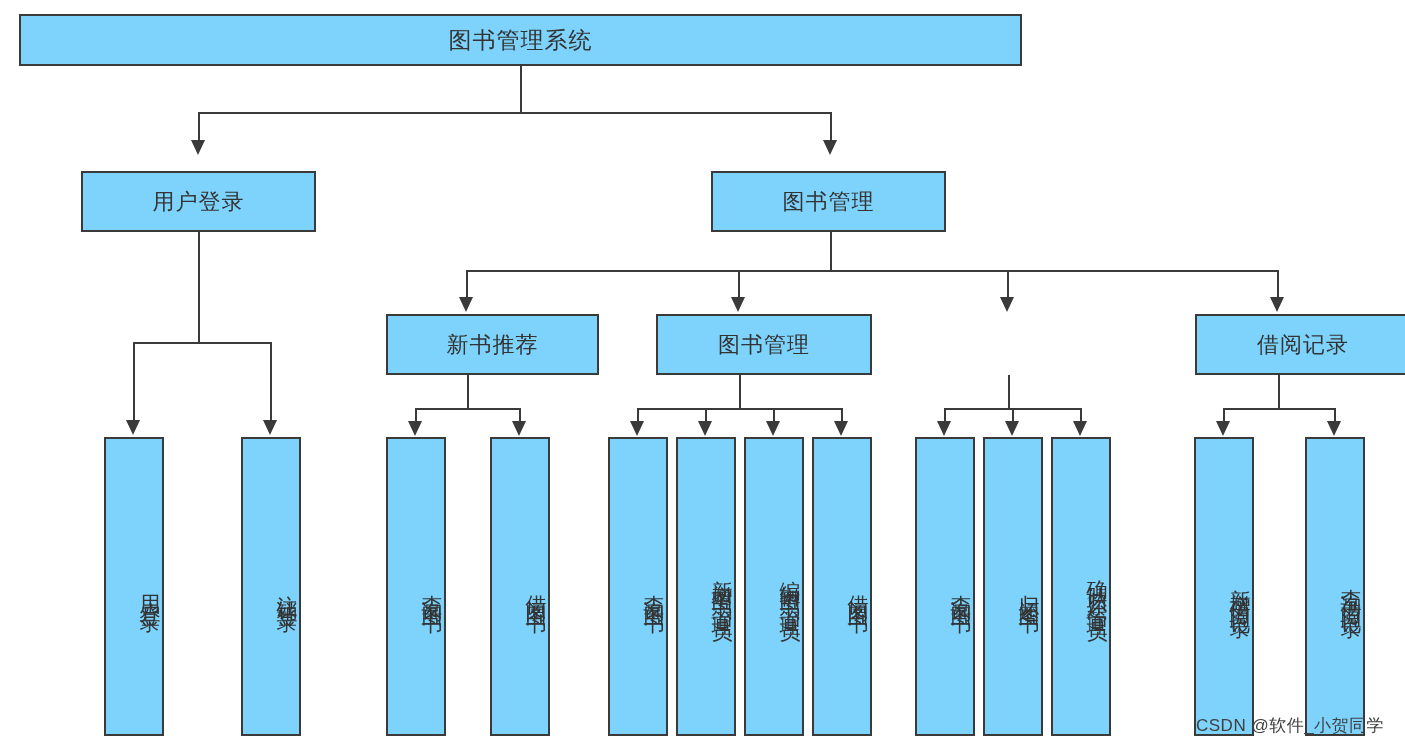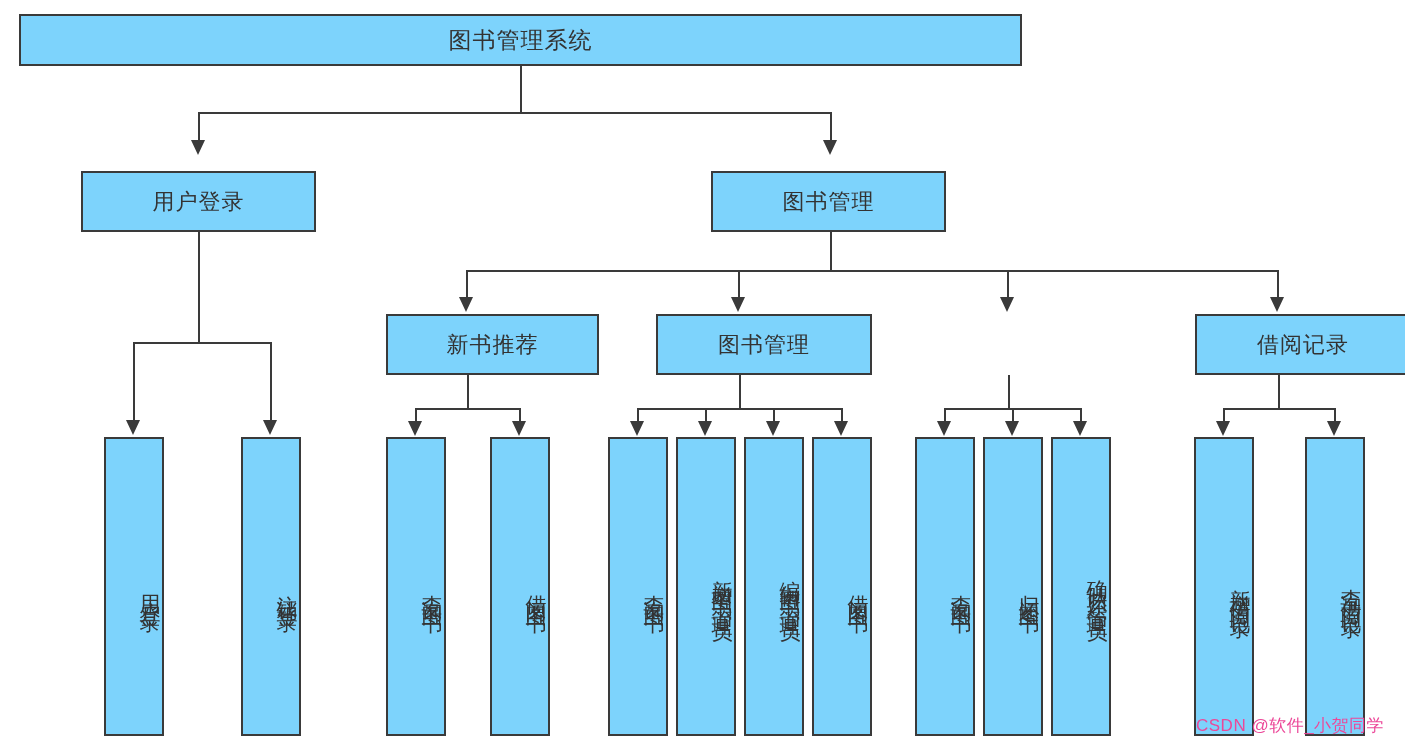--- a/index.html
+++ b/index.html
@@ -60,21 +60,21 @@
     position:absolute;
     width:0;height:0;
     border-left:7px solid transparent;
     border-right:7px solid transparent;
     border-top:15px solid #3a3a3a;
   }
   
   .watermark{
     position:absolute;
     font-size:17px;
-    color:#ec4899;
+    color:#404040;
     white-space:nowrap;
     letter-spacing:0.5px;
   }
 </style>
 </head>
 <body>
 
 <div id="canvas">
 
   <div class="box root" style="left:19px;top:14px;width:1003px;height:52px;">

